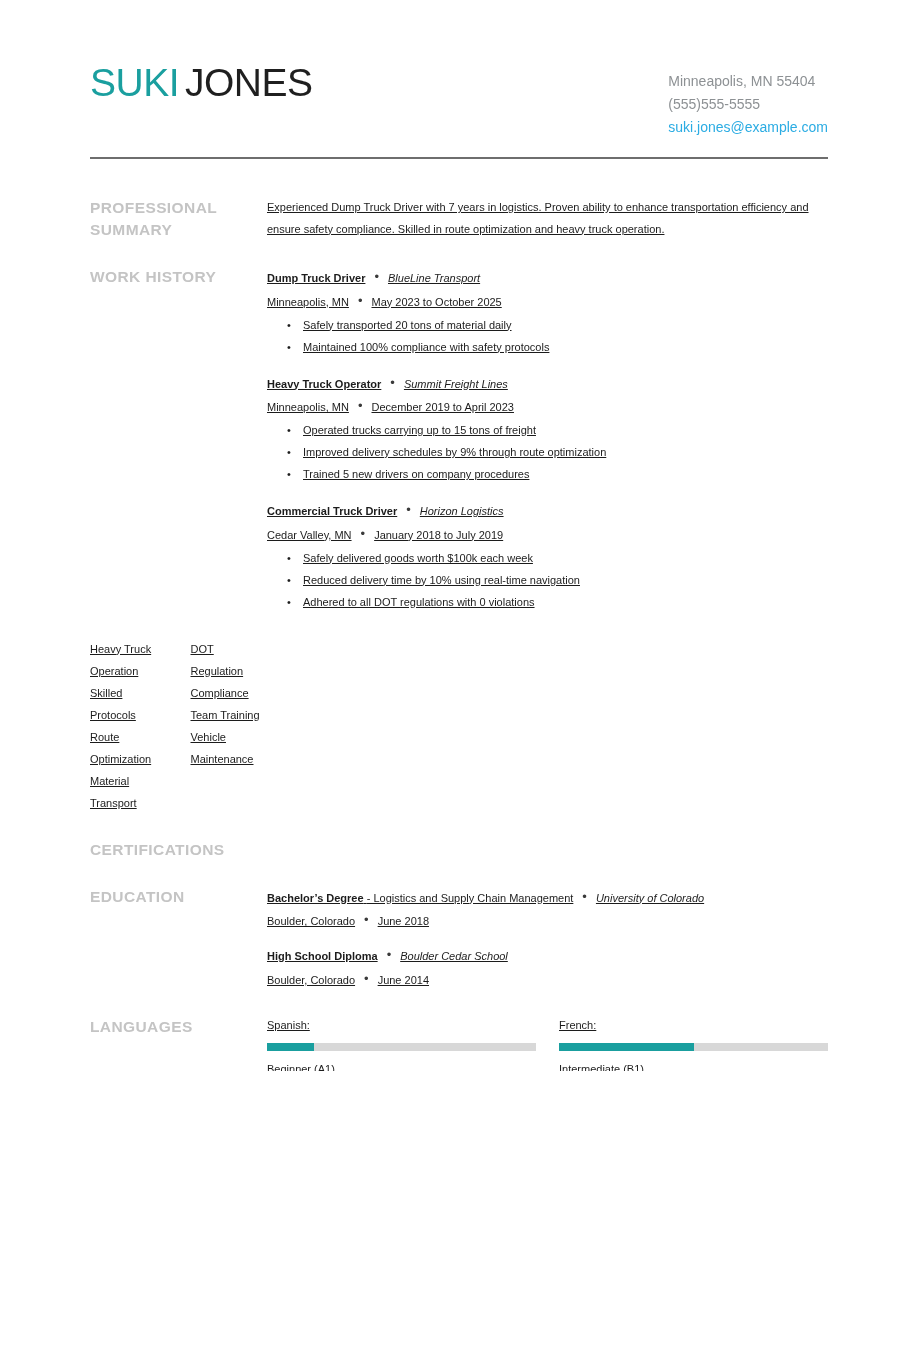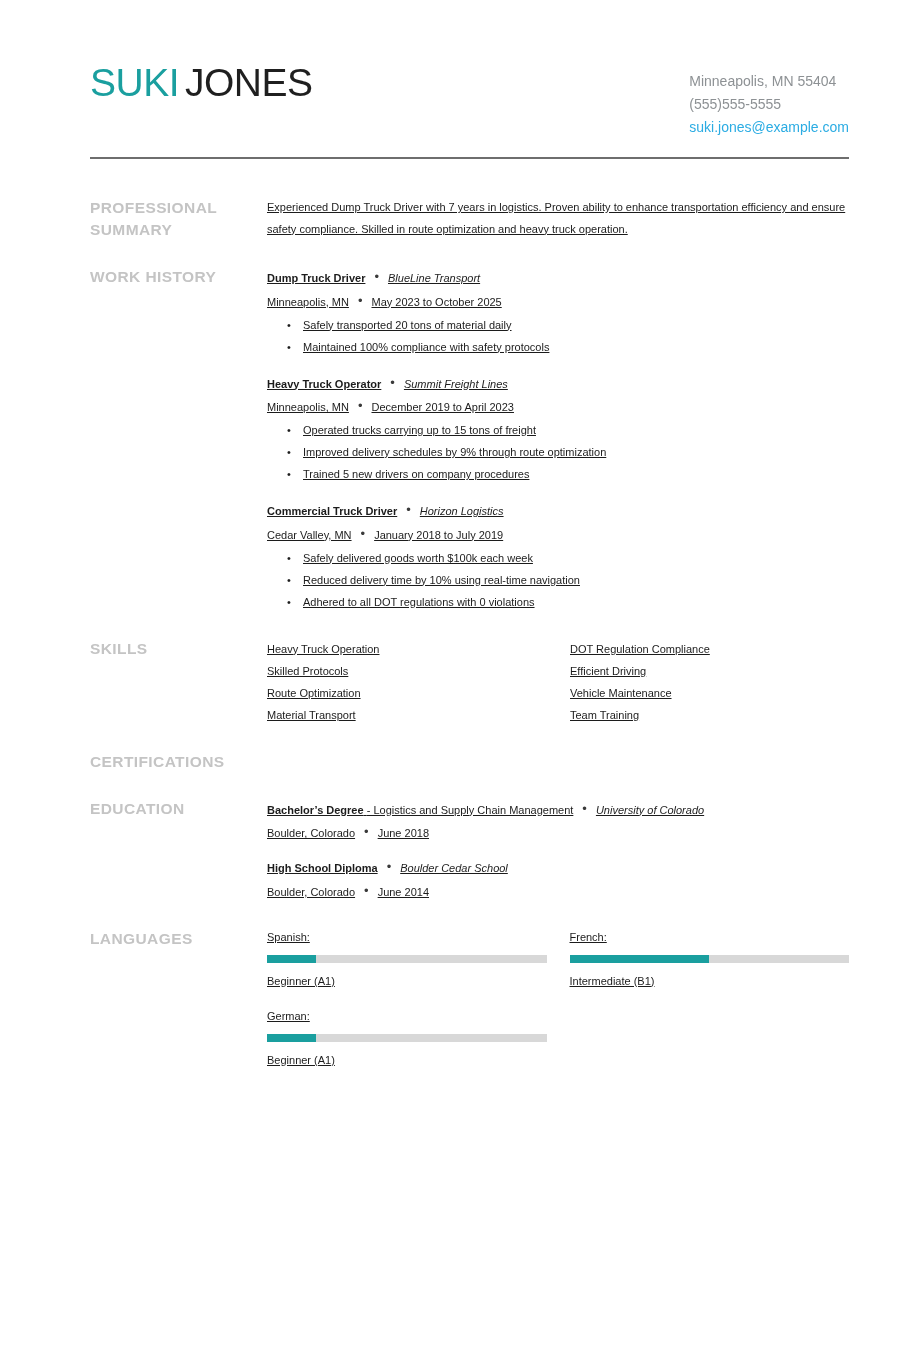--- a/index.html
+++ b/index.html
@@ -6,21 +6,21 @@
   html, body { background: #ffffff; }
   body {
     font-family: "Liberation Sans", sans-serif;
     color: var(--text, #1c1c1c);
   }
   .page {
     position: relative;
     width: 900px;
     height: 1071px;
     background: #ffffff;
-    padding: 60px 51px 0 90px;
+    padding: 60px 72px 0 90px;
     overflow: hidden;
   }
   
   .header {
     display: flex;
     justify-content: space-between;
     align-items: flex-start;
   }
   .name {
     font-size: 39px;
@@ -165,33 +165,31 @@
             <li>Safely delivered goods worth $100k each week</li>
             <li>Reduced delivery time by 10% using real-time navigation</li>
             <li>Adhered to all DOT regulations with 0 violations</li>
           </ul>
         </div>
 
       </div>
     </div>
 
     <div class="row">
-      <div class="sec-label">SKILLS</div>
       <div class="content two-col">
         <div>
           <div class="skill">Heavy Truck Operation</div>
           <div class="skill">Skilled Protocols</div>
           <div class="skill">Route Optimization</div>
           <div class="skill">Material Transport</div>
         </div>
         <div>
           <div class="skill">DOT Regulation Compliance</div>
-          <div class="skill">Efficient Driving</div>
+          <div class="skill">Team Training</div>
           <div class="skill">Vehicle Maintenance</div>
-          <div class="skill">Team Training</div>
         </div>
       </div>
     </div>
 
     <div class="row">
       <div class="sec-label">CERTIFICATIONS</div>
     </div>
 
     <div class="row">
       <div class="sec-label">EDUCATION</div>

